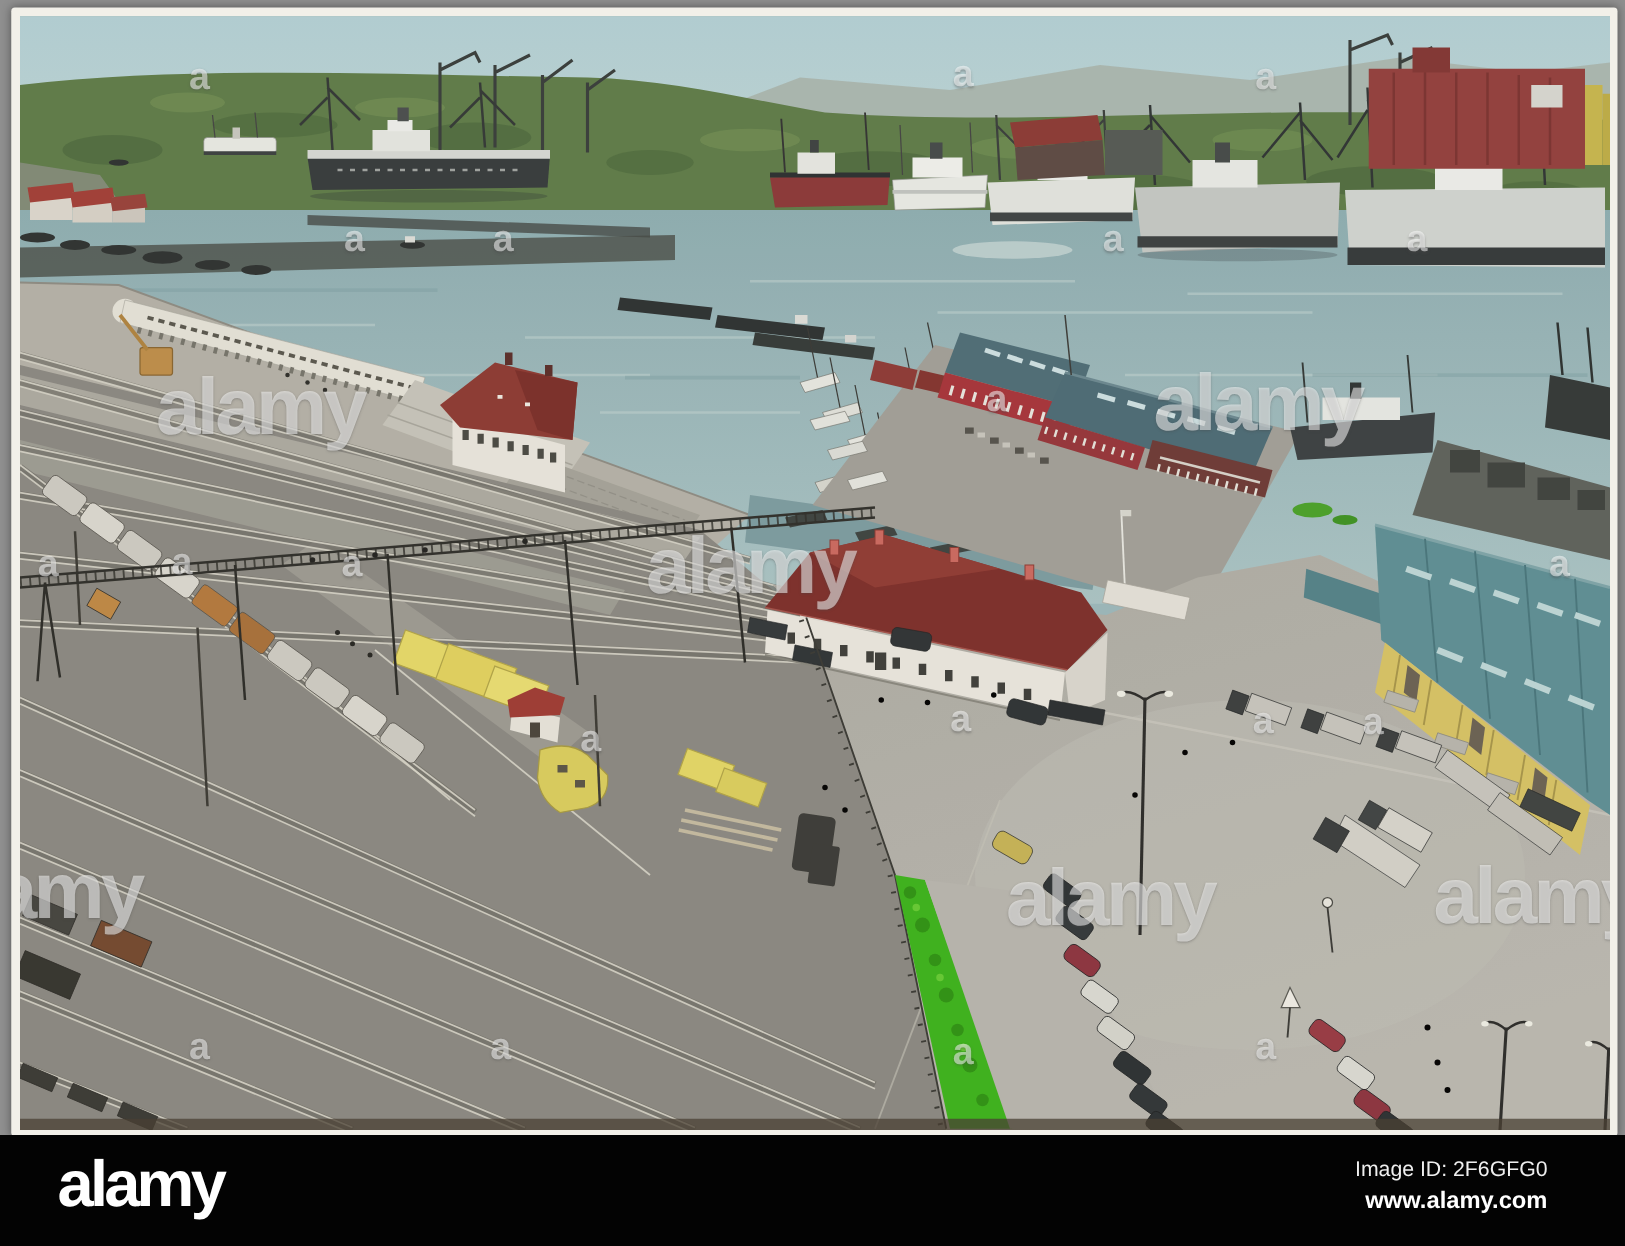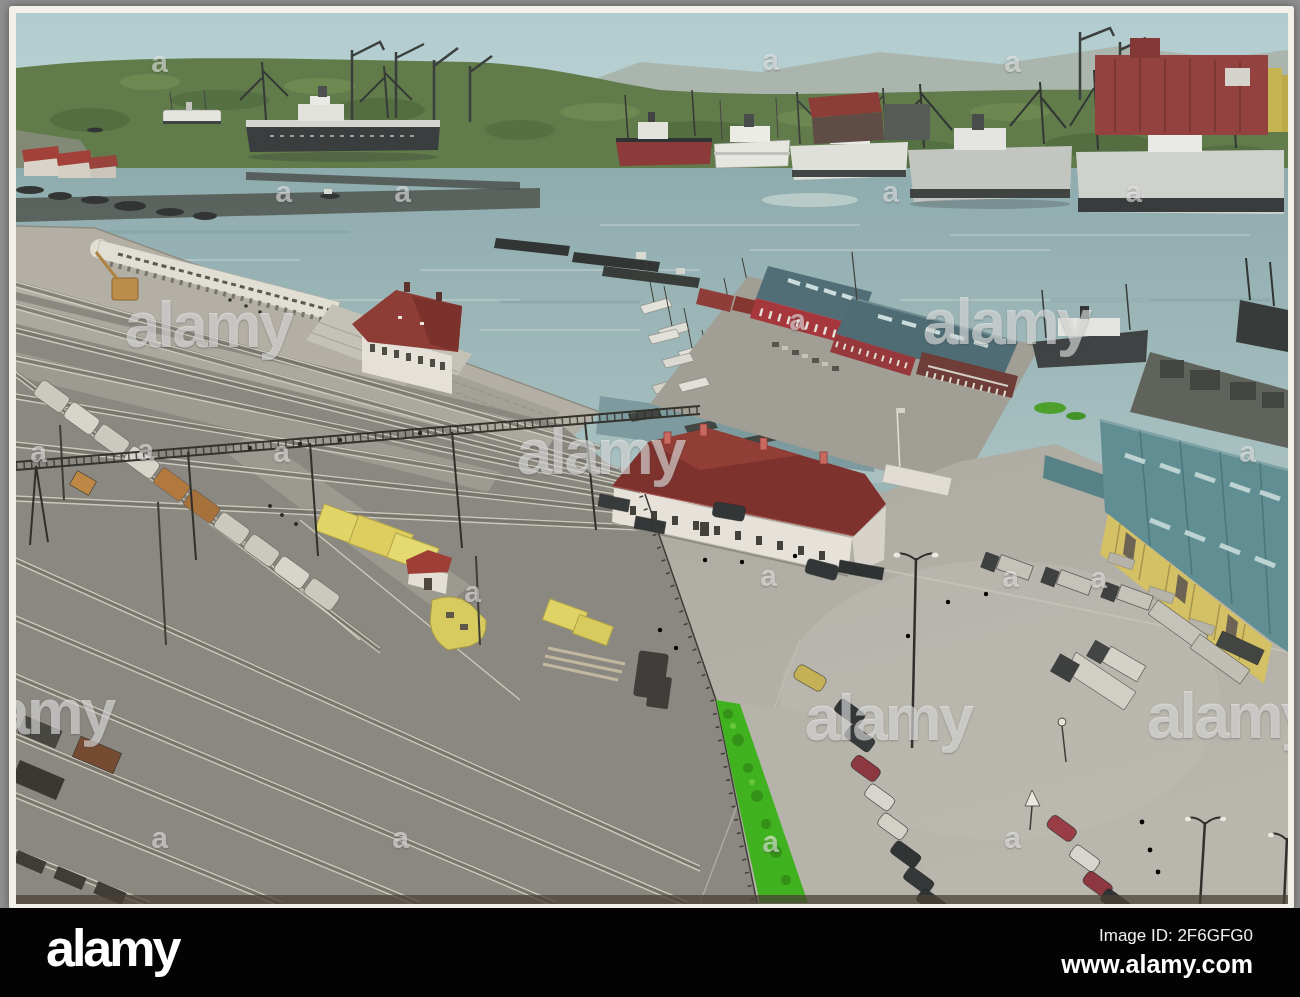--- a/index.html
+++ b/index.html
@@ -17,23 +17,23 @@
            clip-path:inset(13px 12px 93px 16px);}
   .wm{position:absolute;transform:translate(-50%,-50%);color:rgba(255,255,255,.52);
       font-weight:bold;letter-spacing:-3px;text-shadow:0 1px 2px rgba(70,70,70,.38);
       font-family:"Liberation Sans",sans-serif;white-space:nowrap;}
   .wm.lg{font-size:64px;}
   .wm.sm{font-size:30px;letter-spacing:-1px;}
   
   #footer{position:absolute;left:0;top:908px;width:1300px;height:89px;background:#030303;}
   #footer .logo{position:absolute;left:46px;top:14px;font-size:52px;font-weight:bold;
                 letter-spacing:-3px;color:#ffffff;line-height:1;}
-  #footer .meta{position:absolute;right:47px;top:18px;text-align:right;color:#efefef;}
+  #footer .meta{position:absolute;right:62px;top:18px;text-align:right;color:#efefef;}
   #footer .meta .id{font-size:17px;font-weight:400;display:block;}
-  #footer .meta .url{font-size:25px;font-weight:bold;display:block;margin-top:4px;color:#fff;}
+  #footer .meta .url{font-size:19px;font-weight:bold;display:block;margin-top:4px;color:#fff;}
 </style>
 </head>
 <body>
 
 <div id="stage">
   <div id="card"></div>
 
   <div id="photo">
   <svg width="1272" height="891" viewBox="16 13 1272 891" xmlns="http://www.w3.org/2000/svg">
     <defs>

